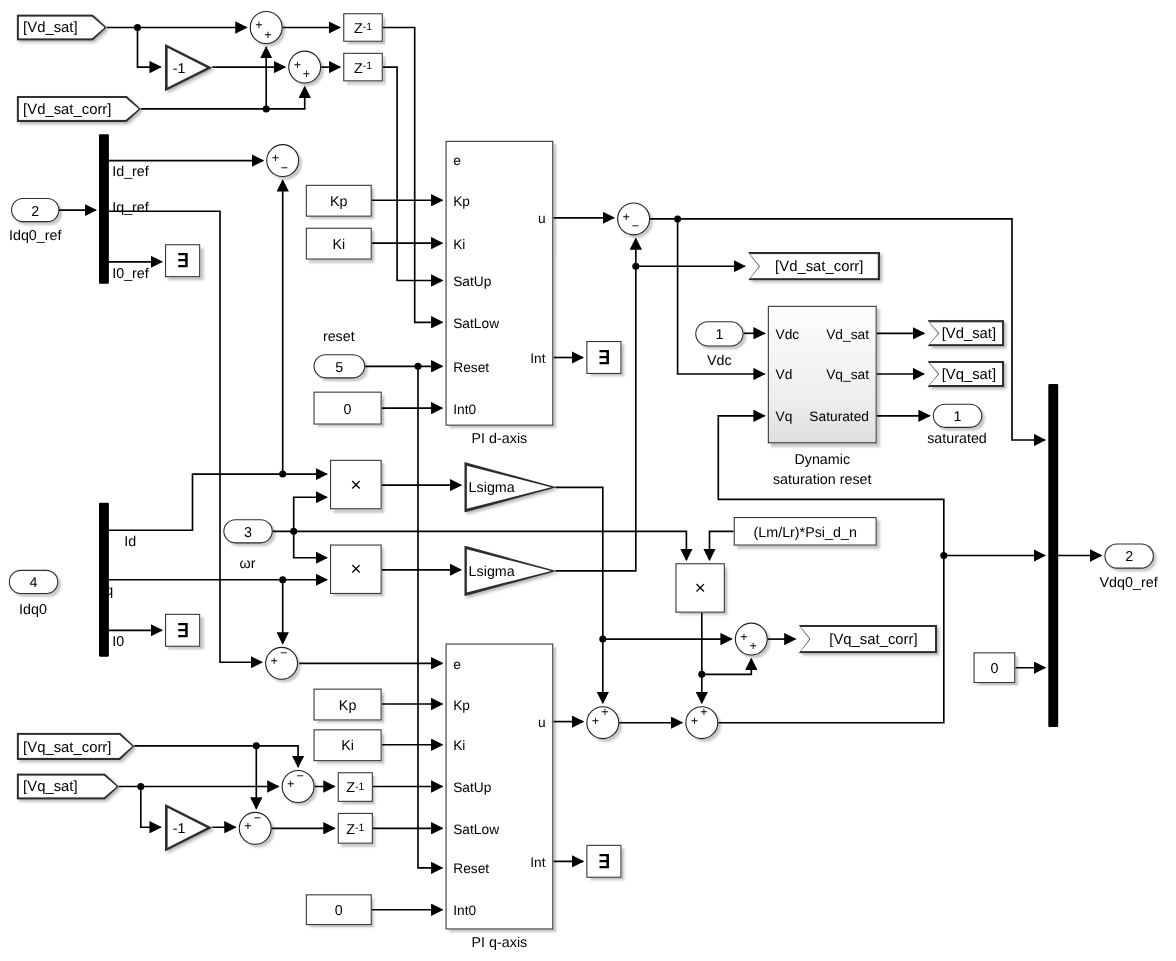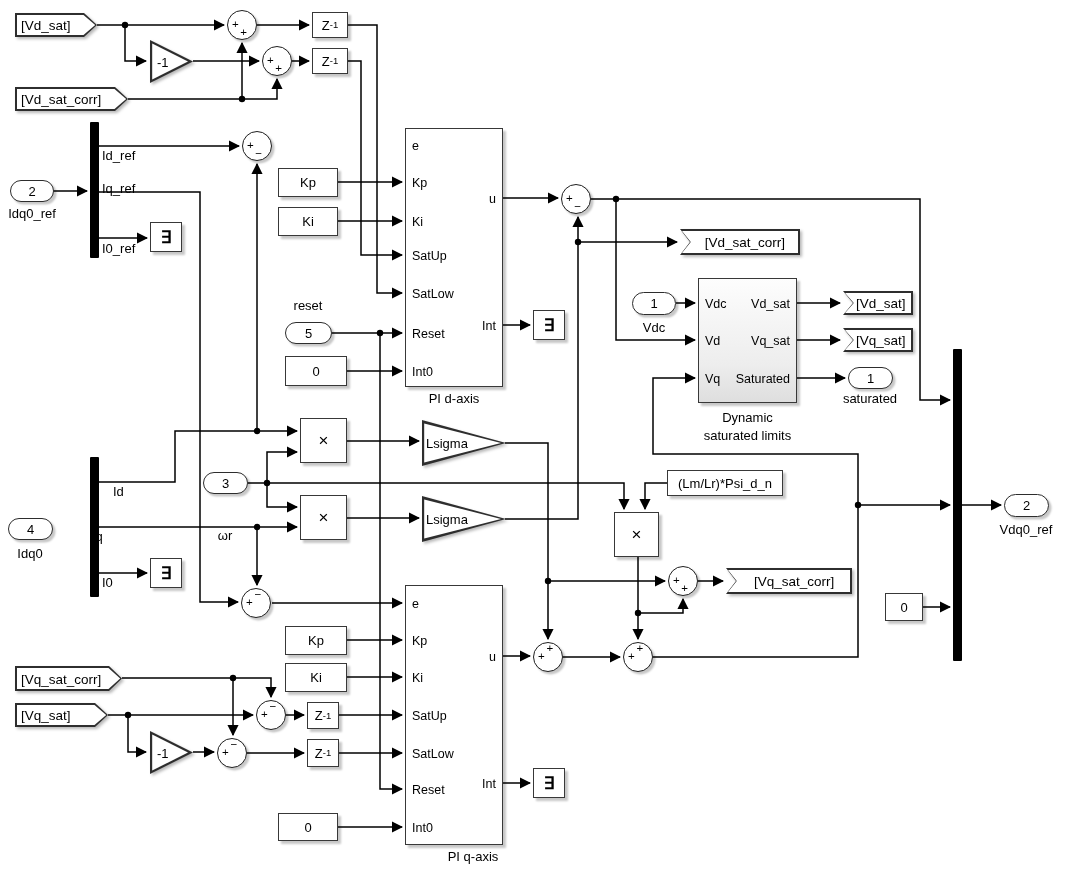--- a/index.html
+++ b/index.html
@@ -272,21 +272,21 @@
     </div>
 <div class="blk" style="left:285px;top:663px;width:62px;height:29px">
       <span>Ki</span>
     </div>
 <div class="blk" style="left:278px;top:813px;width:60px;height:28px">
       <span>0</span>
     </div>
 <div class="blk" style="left:885px;top:593px;width:38px;height:28px">
       <span>0</span>
     </div>
-<div class="blk" style="left:667px;top:470px;width:116px;height:26px">
+<div class="blk" style="left:667px;top:470px;width:130px;height:26px">
       <span>(Lm/Lr)*Psi_d_n</span>
     </div>
 
 <div class="blk prod" style="left:300px;top:418px;width:47px;height:45px">
       <span>×</span>
     </div>
 <div class="blk prod" style="left:300px;top:495px;width:47px;height:45px">
       <span>×</span>
     </div>
 <div class="blk prod" style="left:614px;top:512px;width:45px;height:45px">
@@ -323,49 +323,49 @@
   <span class="pin" style="top:18px">e</span>
   <span class="pin" style="top:55px">Kp</span>
   <span class="pin" style="top:92px">Ki</span>
   <span class="pin" style="top:130px">SatUp</span>
   <span class="pin" style="top:168px">SatLow</span>
   <span class="pin" style="top:204px">Reset</span>
   <span class="pin" style="top:242px">Int0</span>
   <span class="pout" style="top:71px">u</span>
   <span class="pout" style="top:198px">Int</span>
 </div>
-<div class="lbl lblc" style="left:424px;top:849px;width:98px">PI q-axis</div>
+<div class="lbl lblc" style="left:405px;top:849px;width:98px">PI q-axis</div>
 
 <div class="blk grad" style="left:698px;top:278px;width:99px;height:125px">
   <span class="pin" style="top:25px">Vdc</span>
   <span class="pin" style="top:62px">Vd</span>
   <span class="pin" style="top:100px">Vq</span>
   <span class="pout" style="top:25px">Vd_sat</span>
   <span class="pout" style="top:62px">Vq_sat</span>
   <span class="pout" style="top:100px">Saturated</span>
 </div>
 <div class="lbl lblc" style="left:670px;top:410px;width:155px">Dynamic</div>
-<div class="lbl lblc" style="left:670px;top:428px;width:155px">saturated limits</div>
+<div class="lbl lblc" style="left:670px;top:428px;width:155px">saturation reset</div>
 
 <div class="bar" style="left:90px;top:122px;height:136px"></div>
 <div class="bar" style="left:90px;top:457px;height:140px"></div>
 <div class="bar" style="left:953px;top:349px;height:312px"></div>
 
 <div class="port" style="left:10px;top:180px;width:44px;height:22px">
       <span>2</span>
     </div>
 <div class="lbl lblc" style="left:0px;top:206px;width:64px">Idq0_ref</div>
 <div class="port" style="left:8px;top:518px;width:45px;height:22px">
       <span>4</span>
     </div>
 <div class="lbl lblc" style="left:-2px;top:546px;width:64px">Idq0</div>
 <div class="port" style="left:203px;top:472px;width:45px;height:22px">
       <span>3</span>
     </div>
-<div class="lbl lblc" style="left:193px;top:528px;width:64px">ωr</div>
+<div class="lbl lblc" style="left:193px;top:504px;width:64px">ωr</div>
 <div class="port" style="left:632px;top:292px;width:44px;height:23px">
       <span>1</span>
     </div>
 <div class="lbl lblc" style="left:622px;top:320px;width:64px">Vdc</div>
 <div class="lbl lblc" style="left:276px;top:298px;width:64px">reset</div>
 <div class="port" style="left:285px;top:322px;width:47px;height:22px">
       <span>5</span>
     </div>
 <div class="port" style="left:848px;top:367px;width:45px;height:22px">
       <span>1</span>

